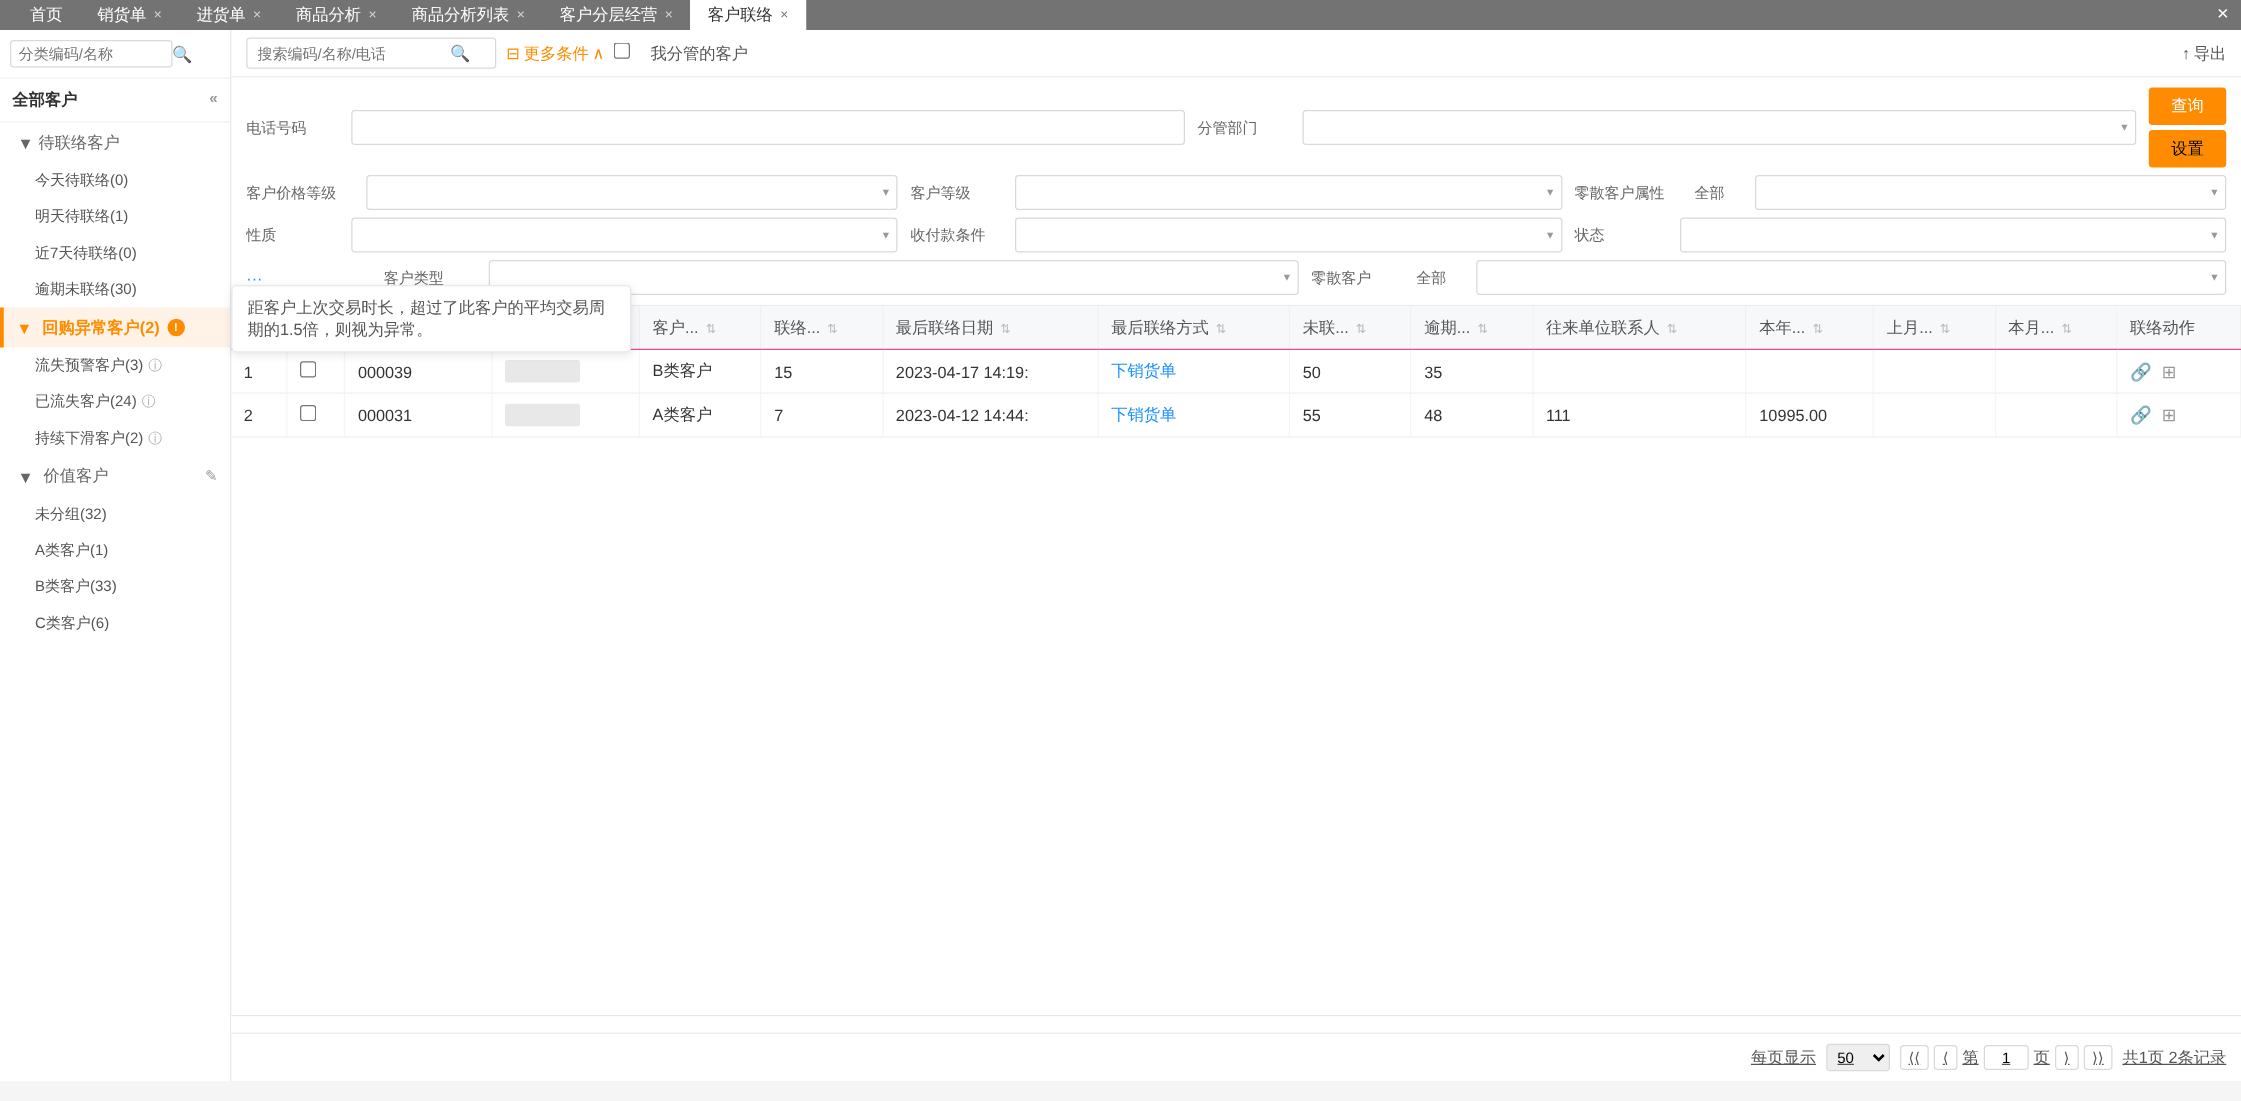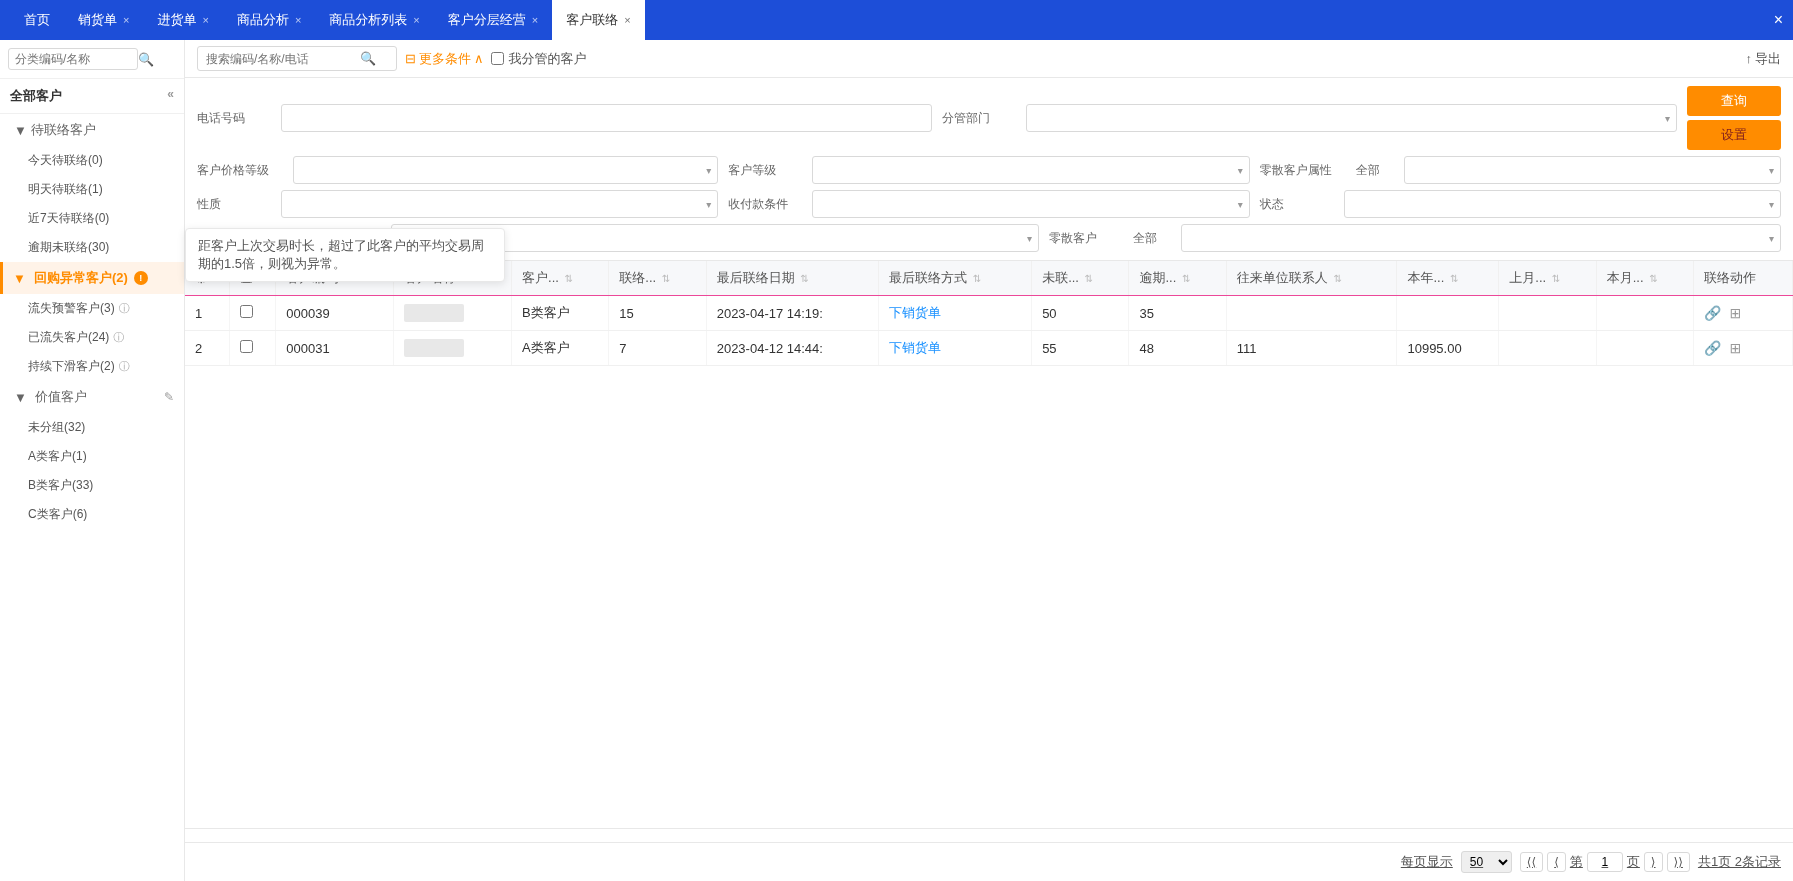--- a/index.html
+++ b/index.html
@@ -1,21 +1,21 @@
 <!DOCTYPE html>
 <html><head>
   <meta charset="utf-8">
   <style>
     * { box-sizing: border-box; margin: 0; padding: 0; font-family: 'Microsoft YaHei', Arial, sans-serif; font-size: 13px; }
     body { background: #f5f5f5; overflow: hidden; width: 1793px; height: 881px; }
 
     
     .top-nav {
-      background: #1d4ed8;
-      height: 40px;
+      background: #737373;
+      height: 24px;
       display: flex;
       align-items: center;
       padding: 0 10px;
       color: white;
       position: relative;
       text-align: right;
     }
     .nav-item {
       padding: 0 14px;
       height: 40px;
@@ -145,22 +145,22 @@
       gap: 4px;
     }
     .filter-search input {
       border: none;
       outline: none;
       font-size: 12px;
       width: 150px;
     }
     .my-customers {
       display: flex;
-      align-items: center;
-      gap: 4px;
+      align-items: flex-start;
+      gap: 16px;
       font-size: 12px;
       color: #555;
     }
     .export-btn {
       margin-left: auto;
       display: flex;
       align-items: center;
       gap: 3px;
       font-size: 12px;
       color: #555;
@@ -222,24 +222,24 @@
       color: white;
       border: none;
       border-radius: 3px;
       padding: 6px 18px;
       cursor: pointer;
       font-size: 13px;
       white-space: nowrap;
     }
     .settings-btn {
       background: #ff8c00;
-      color: #7f1d1d;
+      color: #000000;
       border: none;
       border-radius: 3px;
-      padding: 6px 34px;
+      padding: 6px 18px;
       cursor: pointer;
       font-size: 13px;
       white-space: nowrap;
     }
     .btn-group { display: flex; flex-direction: column; gap: 4px; }
 
     
     .table-area {
       flex: 1;
       background: white;

